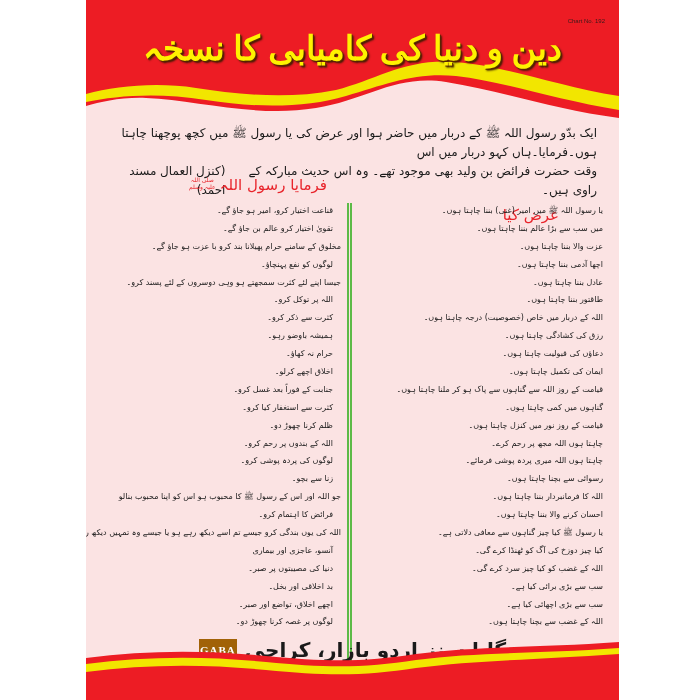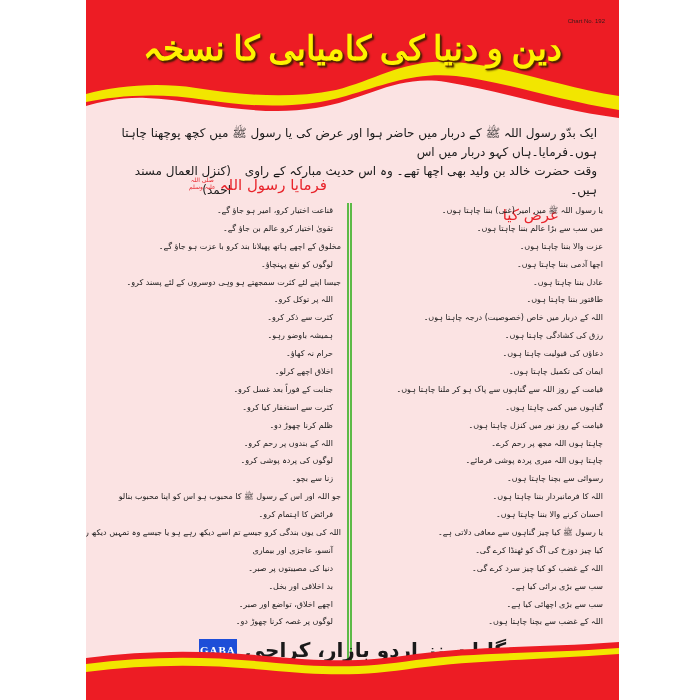--- a/index.html
+++ b/index.html
@@ -21,41 +21,41 @@
   .divider span { position:absolute; top:0; width:2px; height:100%; background:#5cba47; }
   .divider span.a { left:0; }
   .divider span.b { left:3px; }
   .list { position:absolute; top:202px; list-style:none; margin:0; padding:0; direction:rtl; font-size:8px; color:#1a1a1a; }
   .list li { height:17.9px; line-height:17.9px; white-space:nowrap; }
   .list.right { right:16px; width:230px; }
   .list.left { right:286px; width:240px; }
   .list.left li:nth-child(3), .list.left li:nth-child(5), .list.left li:nth-child(17), .list.left li:nth-child(19) { margin-right:-8px; }
   .footer { position:absolute; left:0; right:0; top:635px; height:30px; display:flex; justify-content:center; align-items:center; gap:8px; }
   .footer .publisher { direction:rtl; font-size:20px; color:#1a1a1a; font-weight:bold; }
-  .gaba-logo { width:38px; height:22px; background:#1d4ed8; color:#ffffff; font-family:"Liberation Serif", serif; font-weight:bold; font-size:11px; display:flex; align-items:center; justify-content:center; letter-spacing:1px; position:relative; }
+  .gaba-logo { width:38px; height:22px; background:#a16207; color:#ffffff; font-family:"Liberation Serif", serif; font-weight:bold; font-size:11px; display:flex; align-items:center; justify-content:center; letter-spacing:1px; position:relative; }
   .gaba-logo::after { content:""; position:absolute; left:4px; right:4px; bottom:3px; height:1px; background:#d9c27a; }
 </style>
 </head>
 <body>
 
 <div class="poster">
 
   <svg class="top-band" viewBox="0 0 533 125" preserveAspectRatio="none">
     <rect x="0" y="0" width="533" height="125" fill="#fbe3e3"></rect>
     <path d="M0,0 H533 V118 C470,110 420,92 360,82 C310,74 280,100 230,108 C170,118 110,100 60,98 C35,97 15,102 0,106 Z" fill="#ed1c24"></path>
     <path d="M0,102 C30,96 70,92 120,100 C170,108 220,108 260,96 C300,84 330,72 370,76 C420,82 470,100 533,110 V96 C470,86 420,66 370,62 C320,58 290,80 250,90 C200,100 150,94 110,88 C70,82 30,86 0,94 Z" fill="#f2e600"></path>
   </svg>
 
   <div class="chart-no">Chart No. 192</div>
   <div class="title">دین و دنیا کی کامیابی کا نسخہ</div>
 
   <div class="intro">
     <div>ایک بدّو رسول اللہ ﷺ کے دربار میں حاضر ہوا اور عرض کی یا رسول ﷺ میں کچھ پوچھنا چاہتا ہوں۔فرمایا۔ہاں کہو دربار میں اس</div>
     <div class="line2">
-      <span>وقت حضرت خالد بن ولید بھی اچھا تھے۔ وہ اس حدیث مبارکہ کے راوی ہیں۔</span>
+      <span>وقت حضرت فرائض بن ولید بھی موجود تھے۔ وہ اس حدیث مبارکہ کے راوی ہیں۔</span>
       <span>(کنزل العمال مسند احمد)</span>
     </div>
   </div>
 
   <div class="col-head right">عرض کیا</div>
   <div class="col-head left">
     <span>فرمایا رسول اللہ</span>
     <span class="salutation">
       <div>صلی اللہ</div>
       <div>علیہ وسلم</div>
@@ -90,21 +90,21 @@
     <li>کیا چیز دوزخ کی آگ کو ٹھنڈا کرے گی۔</li>
     <li>اللہ کے غضب کو کیا چیز سرد کرے گی۔</li>
     <li>سب سے بڑی برائی کیا ہے۔</li>
     <li>سب سے بڑی اچھائی کیا ہے۔</li>
     <li>اللہ کے غضب سے بچنا چاہتا ہوں۔</li>
   </ol>
 
   <ol class="list left">
     <li>قناعت اختیار کرو، امیر ہو جاؤ گے۔</li>
     <li>تقویٰ اختیار کرو عالم بن جاؤ گے۔</li>
-    <li>مخلوق کے اچھے ہاتھ پھیلانا بند کرو با عزت ہو جاؤ گے۔</li>
+    <li>مخلوق کے سامنے حرام پھیلانا بند کرو با عزت ہو جاؤ گے۔</li>
     <li>لوگوں کو نفع پہنچاؤ۔</li>
     <li>جیسا اپنے لئے کثرت سمجھتے ہو وہی دوسروں کے لئے پسند کرو۔</li>
     <li>اللہ پر توکل کرو۔</li>
     <li>کثرت سے ذکر کرو۔</li>
     <li>ہمیشہ باوضو رہو۔</li>
     <li>حرام نہ کھاؤ۔</li>
     <li>اخلاق اچھے کرلو۔</li>
     <li>جنابت کے فوراً بعد غسل کرو۔</li>
     <li>کثرت سے استغفار کیا کرو۔</li>
     <li>ظلم کرنا چھوڑ دو۔</li>

